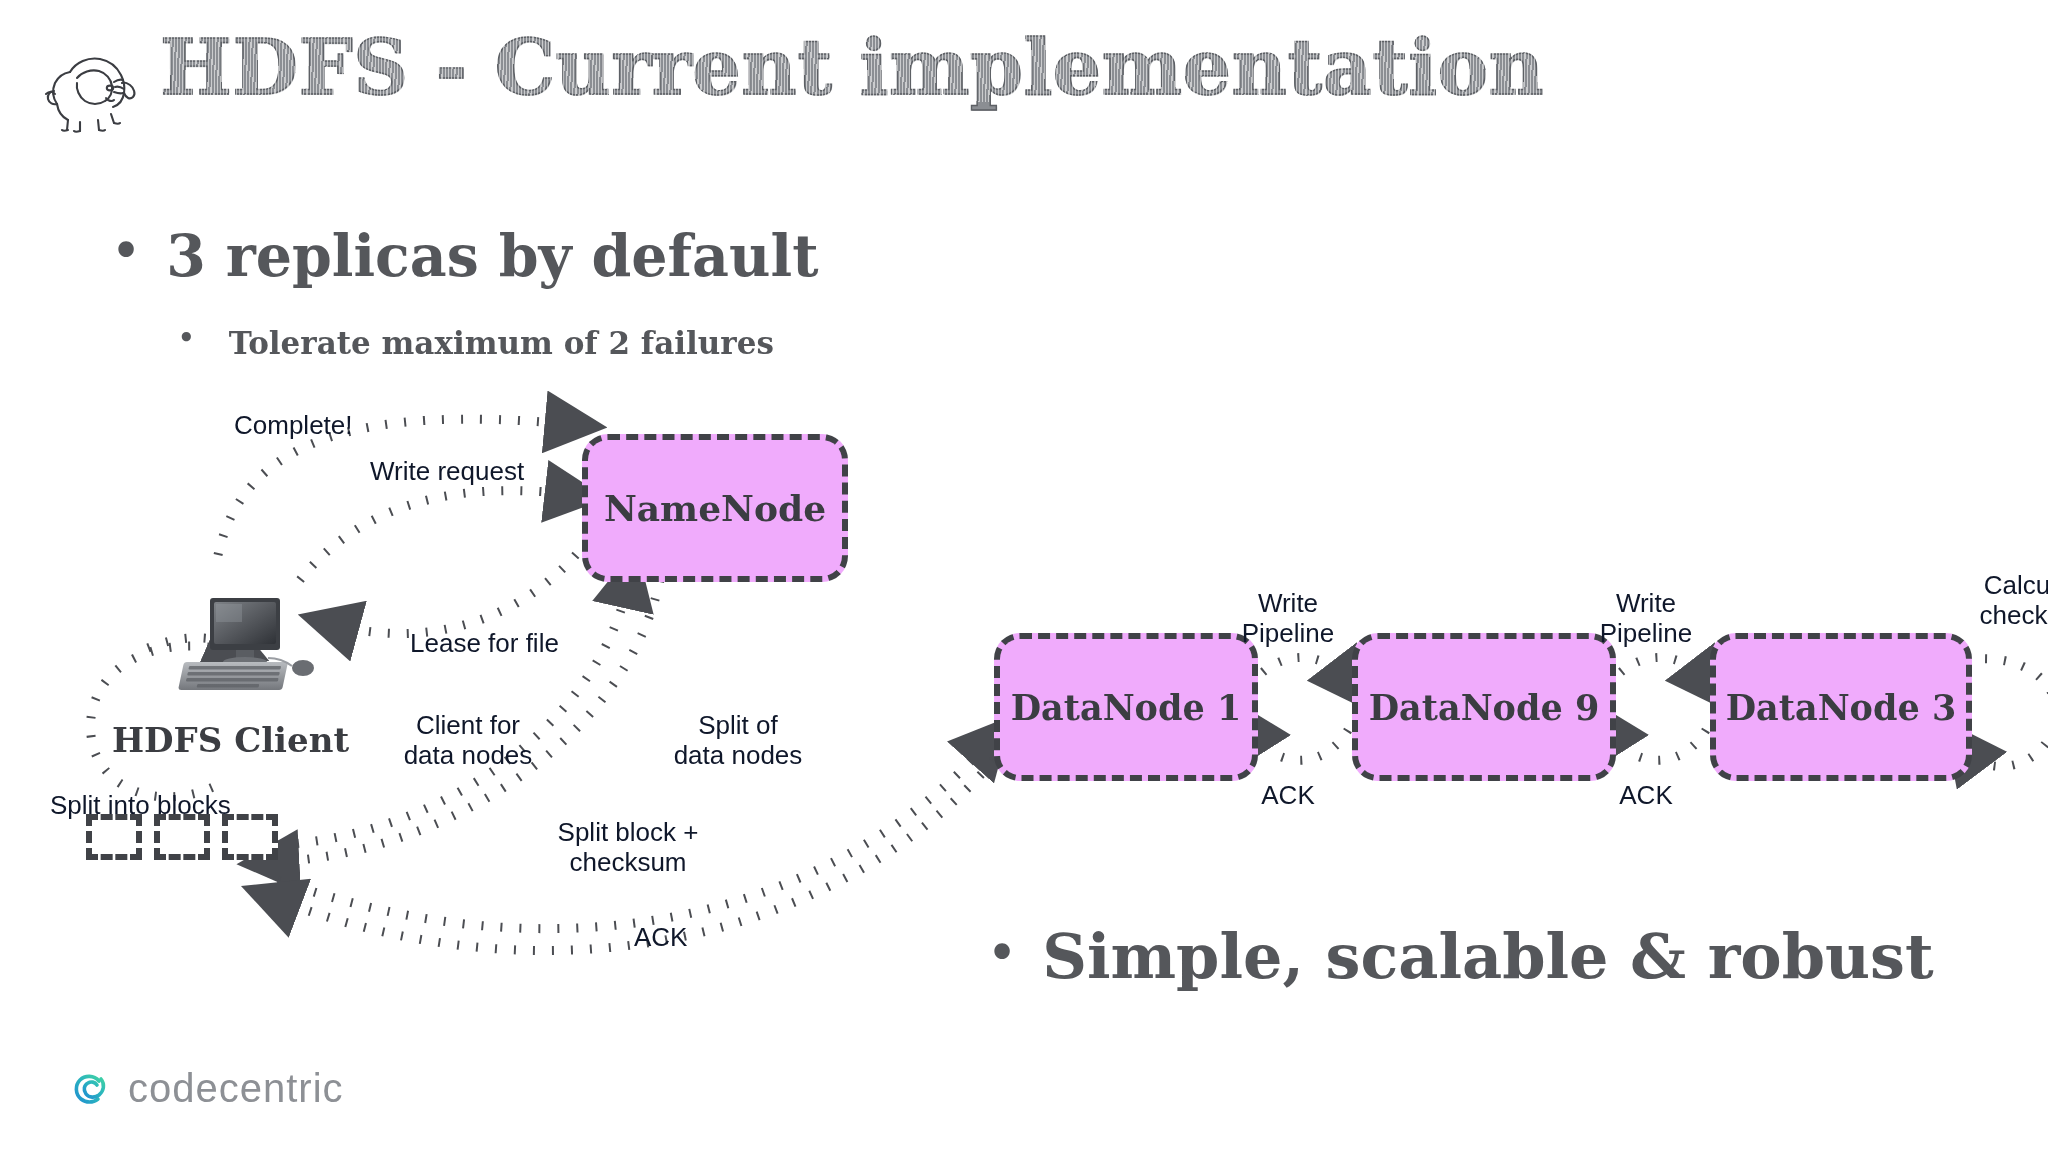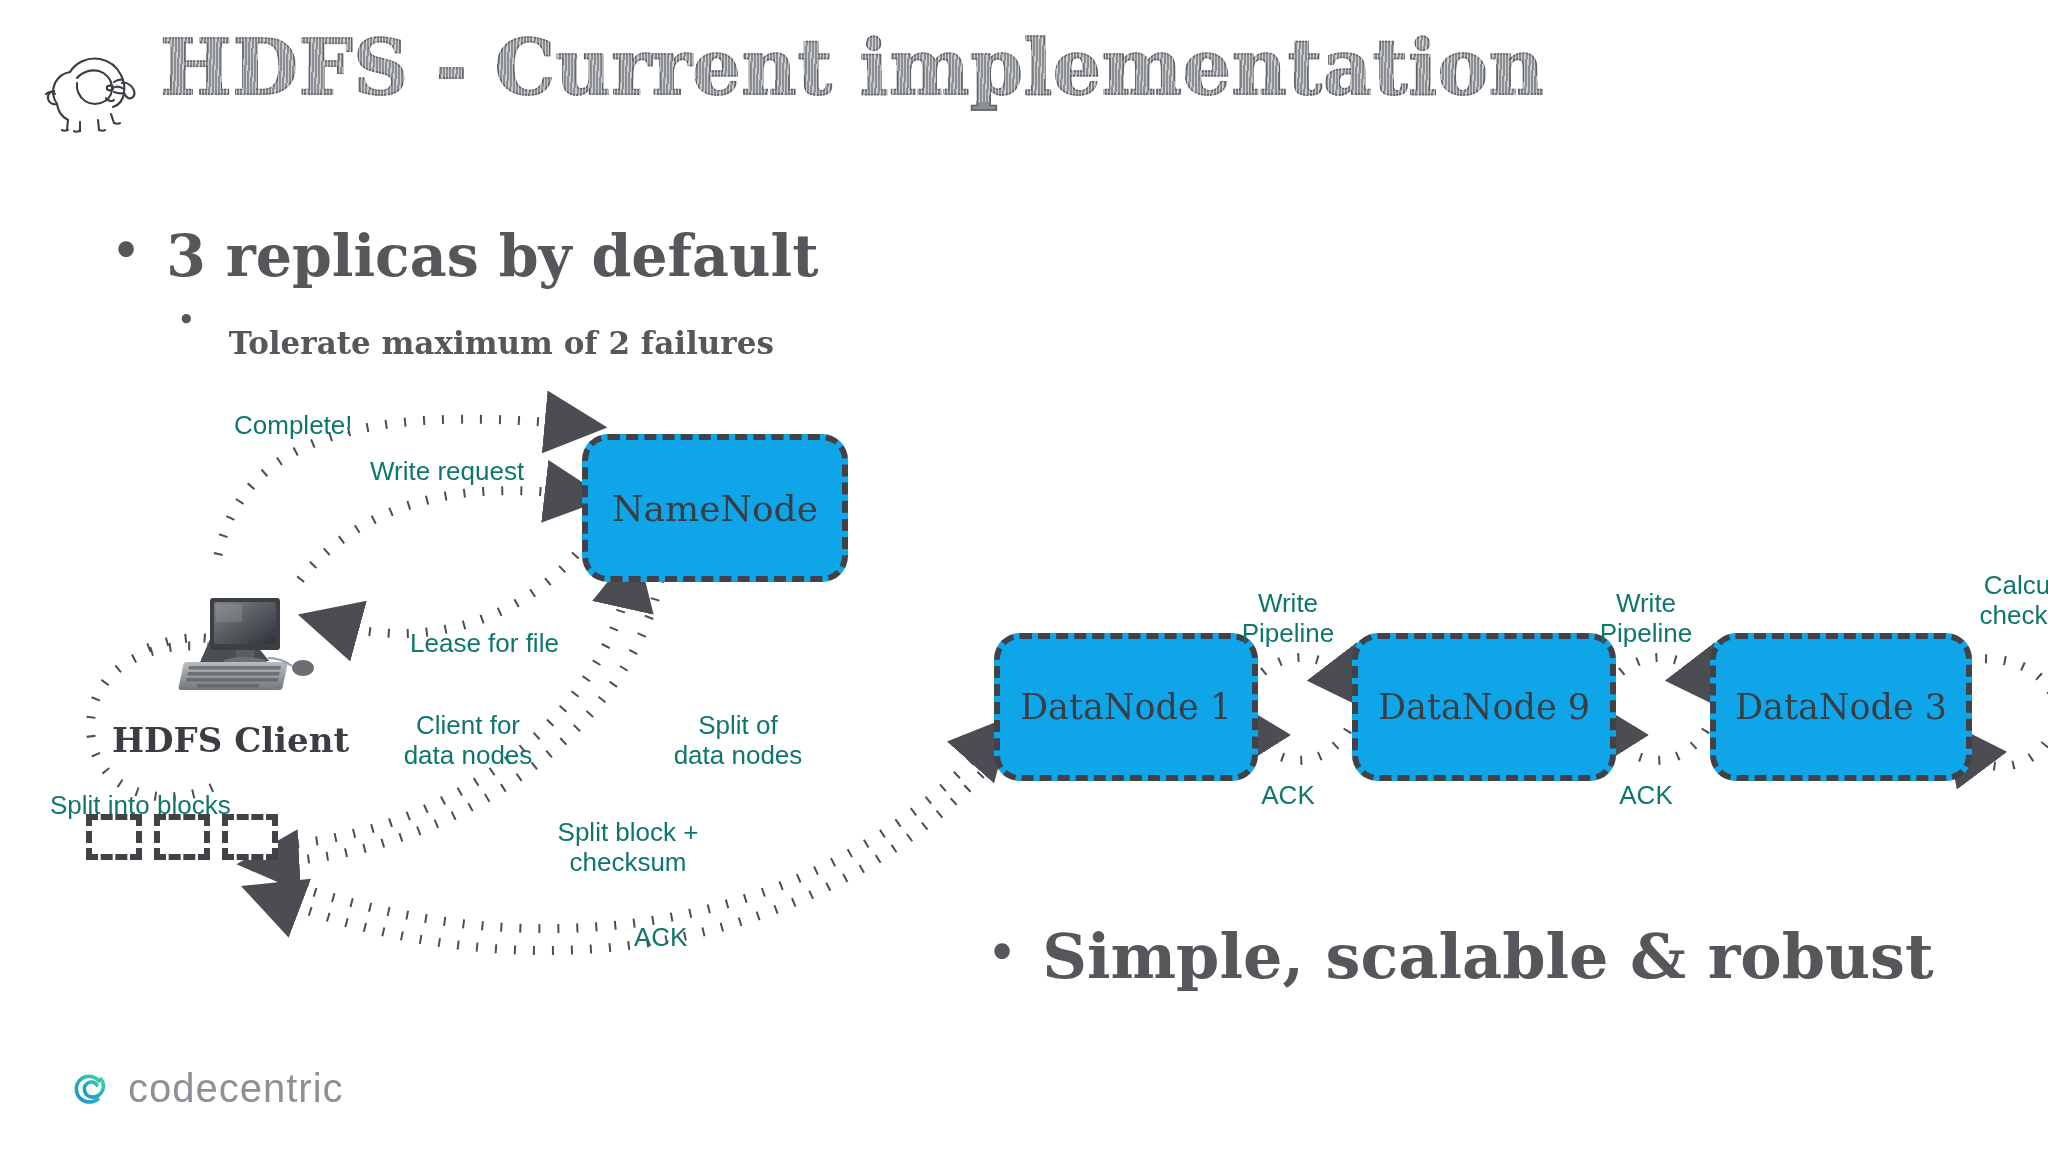--- a/index.html
+++ b/index.html
@@ -27,52 +27,52 @@
     pointer-events:none;mix-blend-mode:screen;
   }
 
   
   .bullet-l1{
     position:absolute;display:flex;align-items:baseline;gap:26px;
     font-family:"DejaVu Serif","Liberation Serif",serif;
     font-weight:700;font-size:57px;color:#55575b;white-space:nowrap;
   }
   .bullet-l2{
-    position:absolute;display:flex;align-items:flex-start;gap:34px;
+    position:absolute;display:flex;align-items:center;gap:34px;
     font-family:"DejaVu Serif","Liberation Serif",serif;
     font-weight:700;font-size:31px;color:#55575b;white-space:nowrap;
   }
   .dot-l1{font-size:44px;line-height:0;transform:translateY(-10px);}
   .dot-l2{font-size:26px;line-height:0;transform:translateY(-6px);}
 
   #b1{left:84px;top:222px;}
   #b2{left:150px;top:325px;}
   #b3{left:960px;top:920px;font-size:62px;}
   #b4{left:1020px;top:1026px;}
 
   
   .node-box{
     position:absolute;border:6px dashed #404247;border-radius:26px;
-    background:#0ea5e9;display:flex;align-items:center;justify-content:center;
-    font-family:"DejaVu Serif","Liberation Serif",serif;
-    font-weight:400;color:#3b3d42;white-space:nowrap;
+    background:#f0abfc;display:flex;align-items:center;justify-content:center;
+    font-family:"DejaVu Serif","Liberation Serif",serif;
+    font-weight:700;color:#3b3d42;white-space:nowrap;
   }
   #namenode{left:554px;top:434px;width:254px;height:136px;font-size:36px;}
   #dn1{left:966px;top:633px;width:252px;height:136px;font-size:35px;}
   #dn2{left:1324px;top:633px;width:252px;height:136px;font-size:35px;}
   #dn3{left:1682px;top:633px;width:250px;height:136px;font-size:35px;}
 
   .blk{position:absolute;width:44px;height:34px;border:6px dashed #404247;background:#fff;}
   #blk1{left:58px;top:814px;}
   #blk2{left:126px;top:814px;}
   #blk3{left:194px;top:814px;}
 
   .edge-label{
     position:absolute;font-family:"Liberation Sans",sans-serif;
-    font-size:26px;color:#0f766e;line-height:1.16;white-space:nowrap;
+    font-size:26px;color:#0f172a;line-height:1.16;white-space:nowrap;
   }
   .edge-label.ctr{text-align:center;}
 
   .node-cap{
     position:absolute;font-family:"DejaVu Serif","Liberation Serif",serif;
     font-weight:700;font-size:34px;color:#3b3d42;white-space:nowrap;
   }
 
   svg.wires{position:absolute;left:0;top:0;width:2048px;height:1153px;pointer-events:none;}
   .dotline{fill:none;stroke:#4b4d52;stroke-width:9;stroke-linecap:butt;stroke-dasharray:2 17;}

